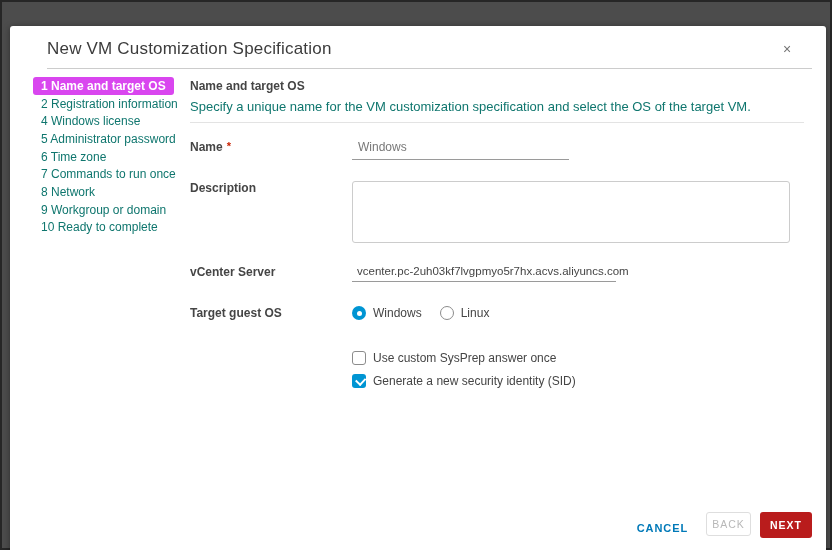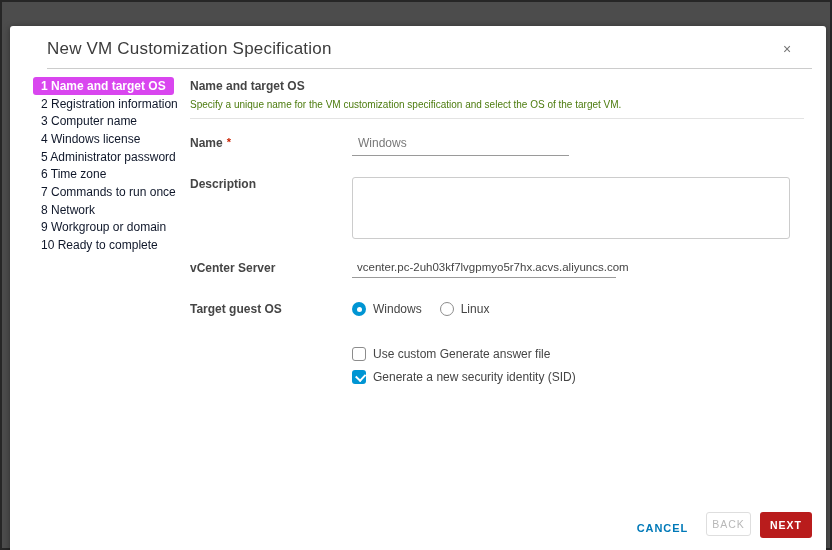--- a/index.html
+++ b/index.html
@@ -37,31 +37,31 @@
     cursor: pointer; text-align: center;
     font-family: "Liberation Sans", sans-serif;
   }
   .header-rule { border-bottom: 1px solid #cccccc; margin: 9px 14px 0 37px; }
   
   .dlg-body { flex: 1; display: flex; padding-top: 8px; }
   .steps { width: 157px; margin-left: 23px; flex-shrink: 0; }
   .step {
     height: 17.7px; display: flex; align-items: center;
     padding: 0 8px;
-    font-size: 12px; color: #0f172a;
+    font-size: 12px; color: #0f766e;
     width: fit-content; white-space: nowrap;
     cursor: default;
   }
   .step.active {
     background: #d946ef; color: #ffffff; font-weight: bold;
     border-radius: 3px;
   }
   .content { flex: 1; padding-right: 22px; }
   .content-heading { font-size: 12px; font-weight: 600; color: #454545; margin-top: 2px; }
-  .content-subtitle { font-size: 10px; color: #4d7c0f; margin-top: 6px; }
+  .content-subtitle { font-size: 13px; color: #0f766e; margin-top: 6px; }
   .content-rule { border-bottom: 1px solid #e3e3e3; margin-top: 8px; }
   .form-row { display: flex; align-items: flex-start; }
   .form-label {
     width: 162px; flex-shrink: 0;
     font-size: 12px; font-weight: bold; color: #454545;
   }
   .required-star { color: #c92100; font-size: 11px; margin-left: 4px; vertical-align: 1px; }
   .row-name { margin-top: 17px; }
   .name-input {
     width: 217px;
@@ -150,21 +150,20 @@
       <div class="dlg-title">New VM Customization Specification</div>
       <button class="dlg-close">×</button>
     </div>
     <div class="header-rule"></div>
 
     <div class="dlg-body">
 
       <div class="steps">
         <div class="step active">1 Name and target OS</div>
         <div class="step">2 Registration information</div>
-        <div class="step">3 Computer name</div>
         <div class="step">4 Windows license</div>
         <div class="step">5 Administrator password</div>
         <div class="step">6 Time zone</div>
         <div class="step">7 Commands to run once</div>
         <div class="step">8 Network</div>
         <div class="step">9 Workgroup or domain</div>
         <div class="step">10 Ready to complete</div>
       </div>
 
       <div class="content">
@@ -200,21 +199,21 @@
               <span class="radio-circle"></span>
               <span class="radio-label">Linux</span>
             </div>
           </div>
         </div>
 
         <div class="form-row row-check1">
           <div class="form-label"></div>
           <div class="check-item">
             <span class="check-box"></span>
-            <span class="check-label">Use custom Generate answer file</span>
+            <span class="check-label">Use custom SysPrep answer once</span>
           </div>
         </div>
 
         <div class="form-row row-check2">
           <div class="form-label"></div>
           <div class="check-item checked">
             <span class="check-box"></span>
             <span class="check-label">Generate a new security identity (SID)</span>
           </div>
         </div>

